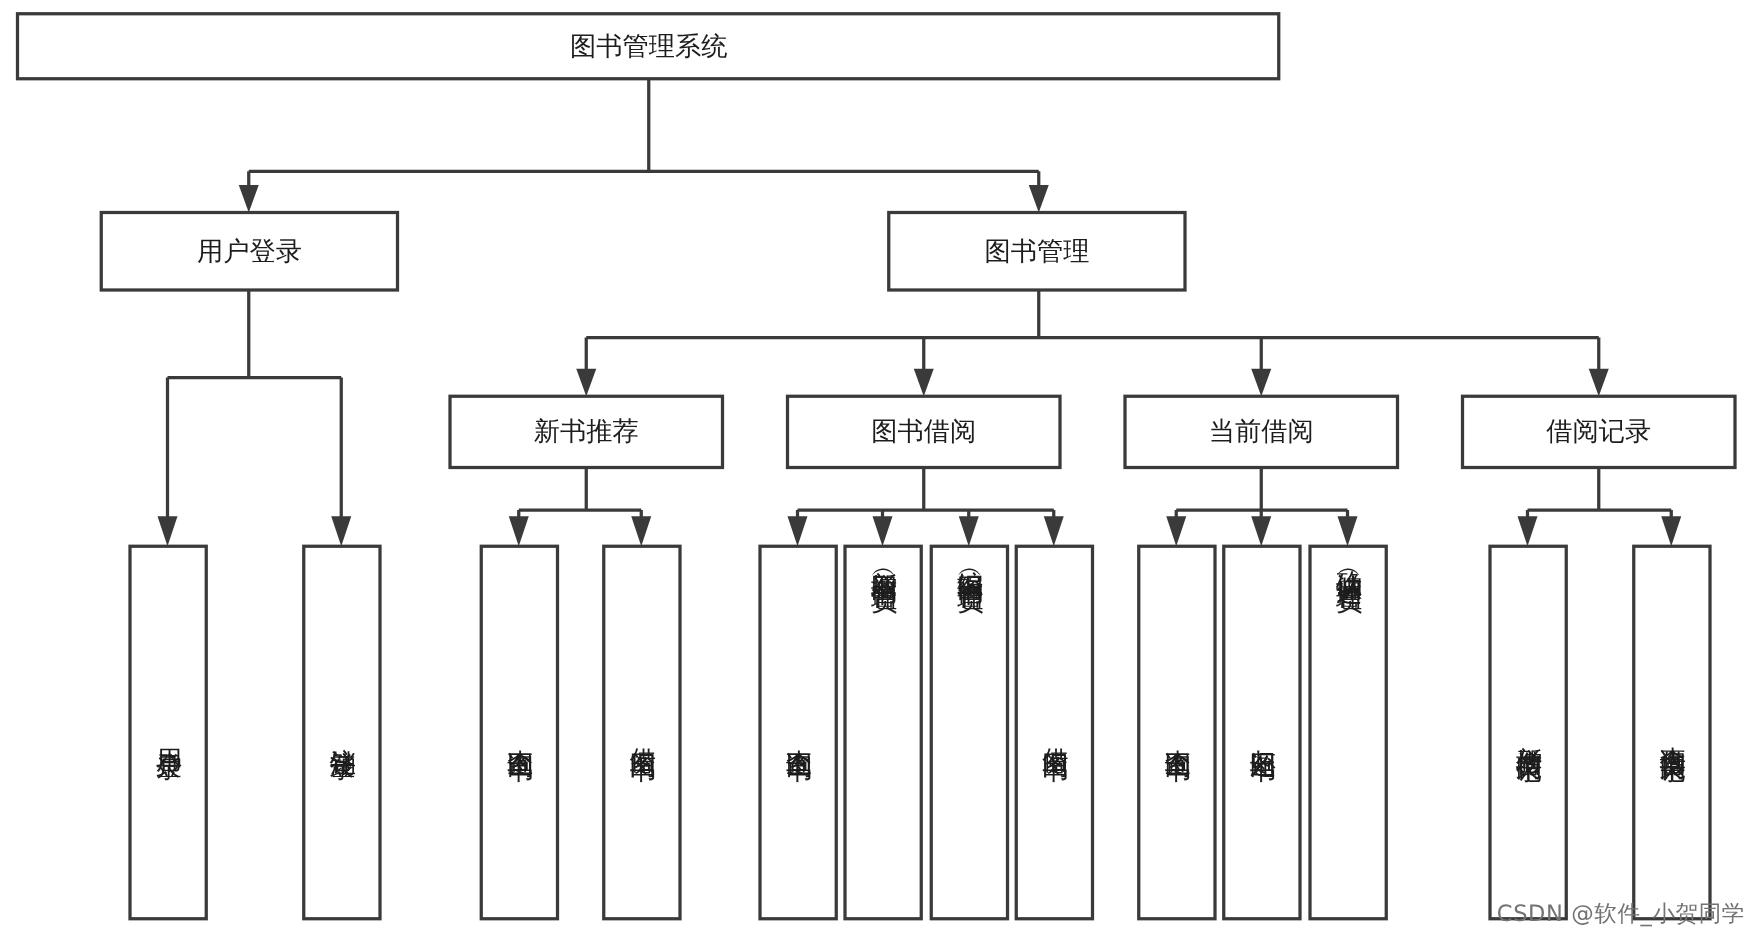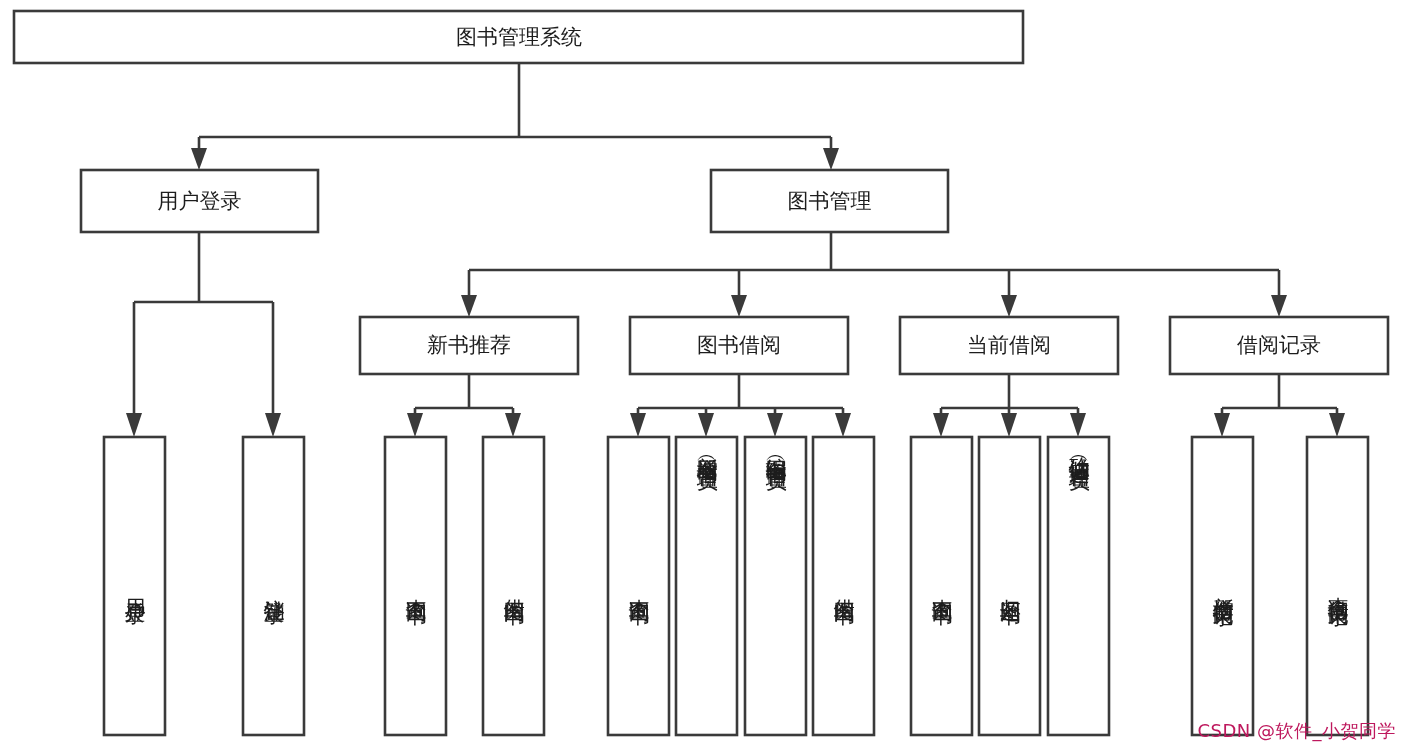--- a/index.html
+++ b/index.html
@@ -65,21 +65,21 @@
     letter-spacing: 2px;
     color: #1d1d1d;
     white-space: nowrap;
   }
   .watermark {
     position: absolute;
     right: 8px;
     bottom: 4px;
     font-family: "DejaVu Sans", "Liberation Sans", sans-serif;
     font-size: 18px;
-    color: #be185d;
+    color: #737373;
     white-space: nowrap;
     letter-spacing: 0.5px;
   }
 </style>
 </head>
 <body>
 
 <div id="diagram-root">
 
   <svg id="flow" viewBox="0 0 1405 747" xmlns="http://www.w3.org/2000/svg">

